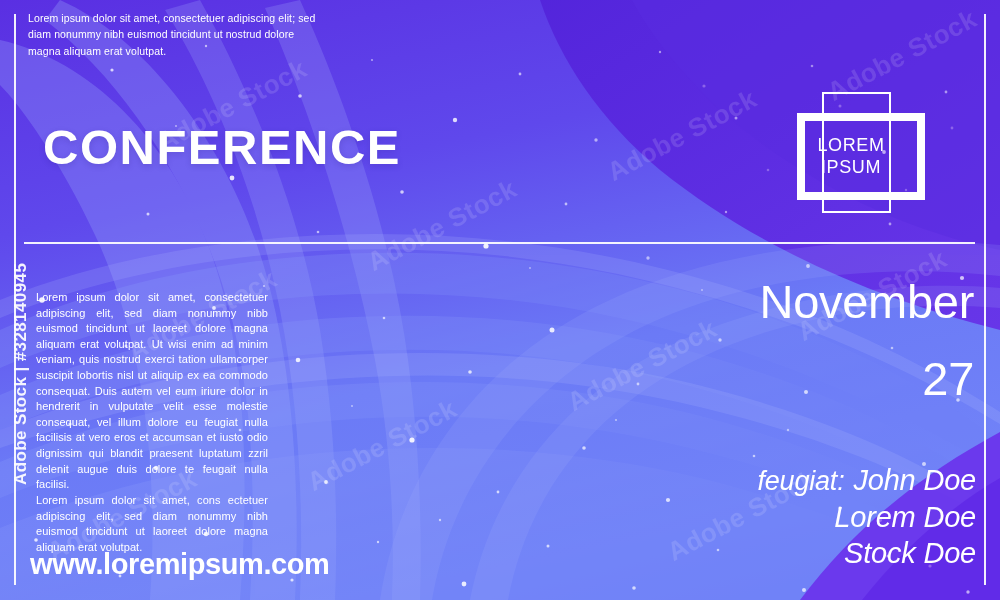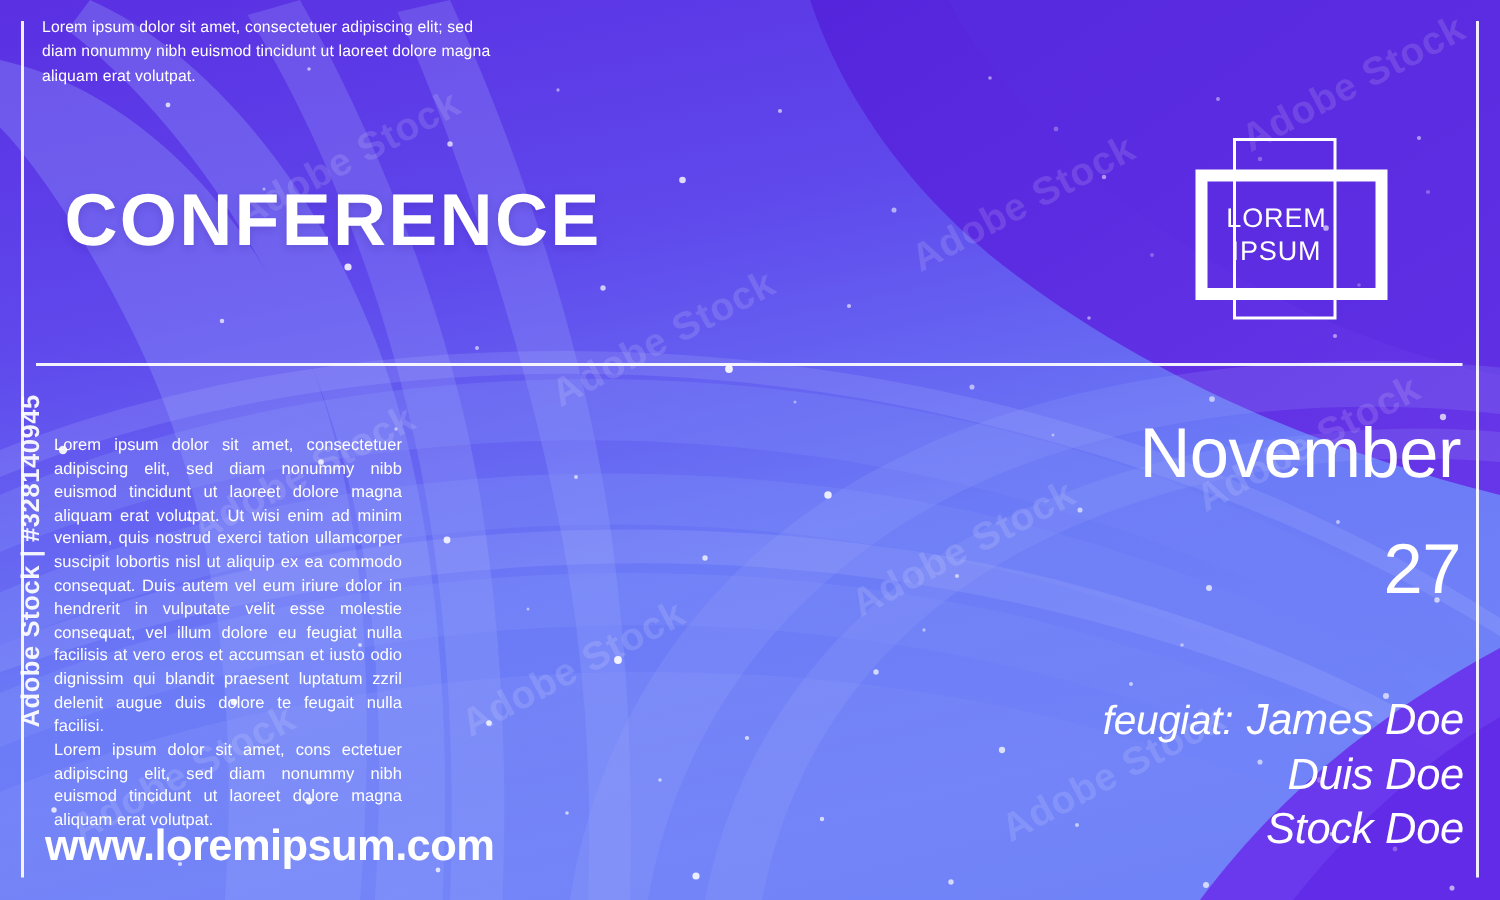--- a/index.html
+++ b/index.html
@@ -259,21 +259,21 @@
   <div class="wm" style="left:300px;  top:430px;">Adobe Stock</div>
   <div class="wm" style="left:560px;  top:350px;">Adobe Stock</div>
   <div class="wm" style="left:790px;  top:280px;">Adobe Stock</div>
   <div class="wm" style="left:660px;  top:500px;">Adobe Stock</div>
   <div class="wm" style="left:150px;  top:90px;">Adobe Stock</div>
 
   <div class="vline left"></div>
   <div class="vline right"></div>
   <div class="hrule"></div>
 
-  <div class="intro">Lorem ipsum dolor sit amet, consectetuer adipiscing elit; sed diam nonummy nibh euismod tincidunt ut laoreet dolore magna aliquam erat volutpat.</div>
+  <div class="intro">Lorem ipsum dolor sit amet, consectetuer adipiscing elit; sed diam nonummy nibh euismod tincidunt ut nostrud dolore magna aliquam erat volutpat.</div>
 
   <div class="title">CONFERENCE</div>
 
   <div class="logo">
     <div class="rect-v"></div>
     <div class="rect-h"></div>
     <div class="logo-text">
       <span>LOREM</span>
       <span>IPSUM</span>
     </div>
@@ -284,23 +284,23 @@
     <p>Lorem ipsum dolor sit amet, cons ectetuer adipiscing elit, sed diam nonummy nibh euismod tincidunt ut laoreet dolore magna aliquam erat volutpat.</p>
   </div>
 
   <div class="date">
     <span>November</span>
     <span class="d-day">27</span>
   </div>
 
   <div class="speakers">
     <span class="sp-row">
-      <span class="sp-label">feugiat:</span><span>James Doe</span>
+      <span class="sp-label">feugiat:</span><span>John Doe</span>
     </span>
-    <span class="sp-row"><span>Duis Doe</span></span>
+    <span class="sp-row"><span>Lorem Doe</span></span>
     <span class="sp-row"><span>Stock Doe</span></span>
   </div>
 
   <div class="site">www.loremipsum.com</div>
 
   <div class="stock-id">Adobe Stock | #328140945</div>
 
 </div>
 
 </body></html>

